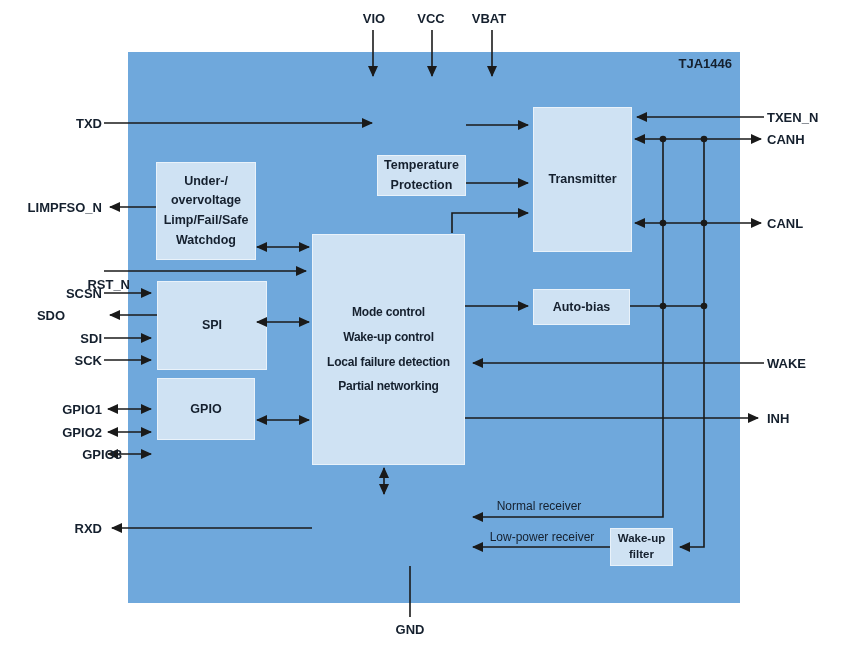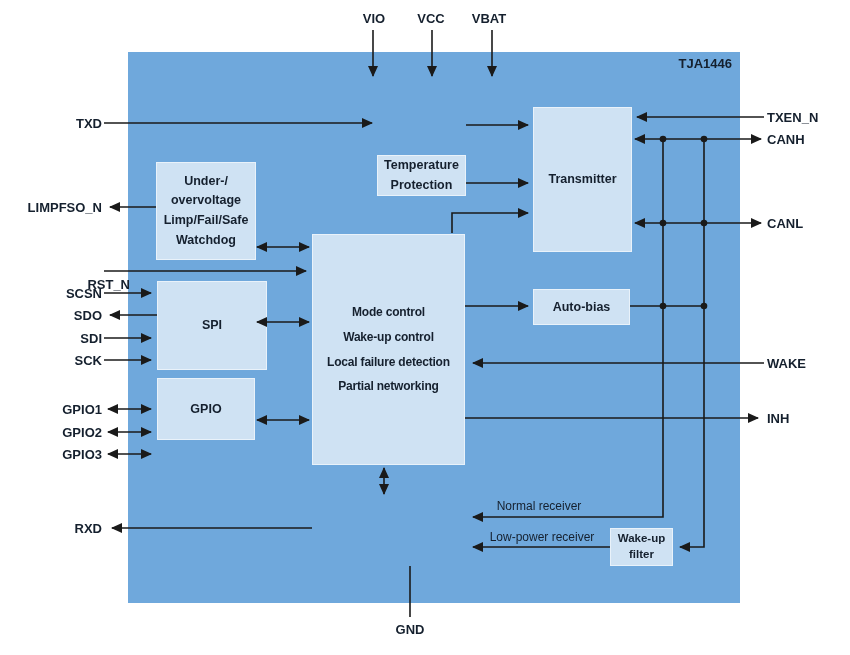--- a/index.html
+++ b/index.html
@@ -129,26 +129,26 @@
   <div class="lbl center" style="left:374px;top:18px;">VIO</div>
   <div class="lbl center" style="left:431px;top:18px;">VCC</div>
   <div class="lbl center" style="left:489px;top:18px;">VBAT</div>
 
   <div class="lbl center" style="left:410px;top:629px;">GND</div>
 
   <div class="lbl left" style="top:123px;">TXD</div>
   <div class="lbl left" style="top:207px;">LIMPFSO_N</div>
   <div class="lbl left" style="top:284px;margin-left:28px;">RST_N</div>
   <div class="lbl left" style="top:293px;">SCSN</div>
-  <div class="lbl left" style="top:315px;">SDO</div>
+  <div class="lbl left" style="top:315px;text-align:center;">SDO</div>
   <div class="lbl left" style="top:338px;">SDI</div>
   <div class="lbl left" style="top:360px;">SCK</div>
   <div class="lbl left" style="top:409px;">GPIO1</div>
   <div class="lbl left" style="top:432px;">GPIO2</div>
-  <div class="lbl left" style="top:454px;">GPIO3</div>
+  <div class="lbl left" style="top:454px;margin-left:20px;">GPIO3</div>
   <div class="lbl left" style="top:528px;">RXD</div>
 
   <div class="lbl right" style="top:117px;">TXEN_N</div>
   <div class="lbl right" style="top:139px;">CANH</div>
   <div class="lbl right" style="top:223px;">CANL</div>
   <div class="lbl right" style="top:363px;">WAKE</div>
   <div class="lbl right" style="top:418px;">INH</div>
 
   <div class="annot" style="left:539px;top:506px;">Normal receiver</div>
   <div class="annot" style="left:542px;top:537px;">Low-power receiver</div>

